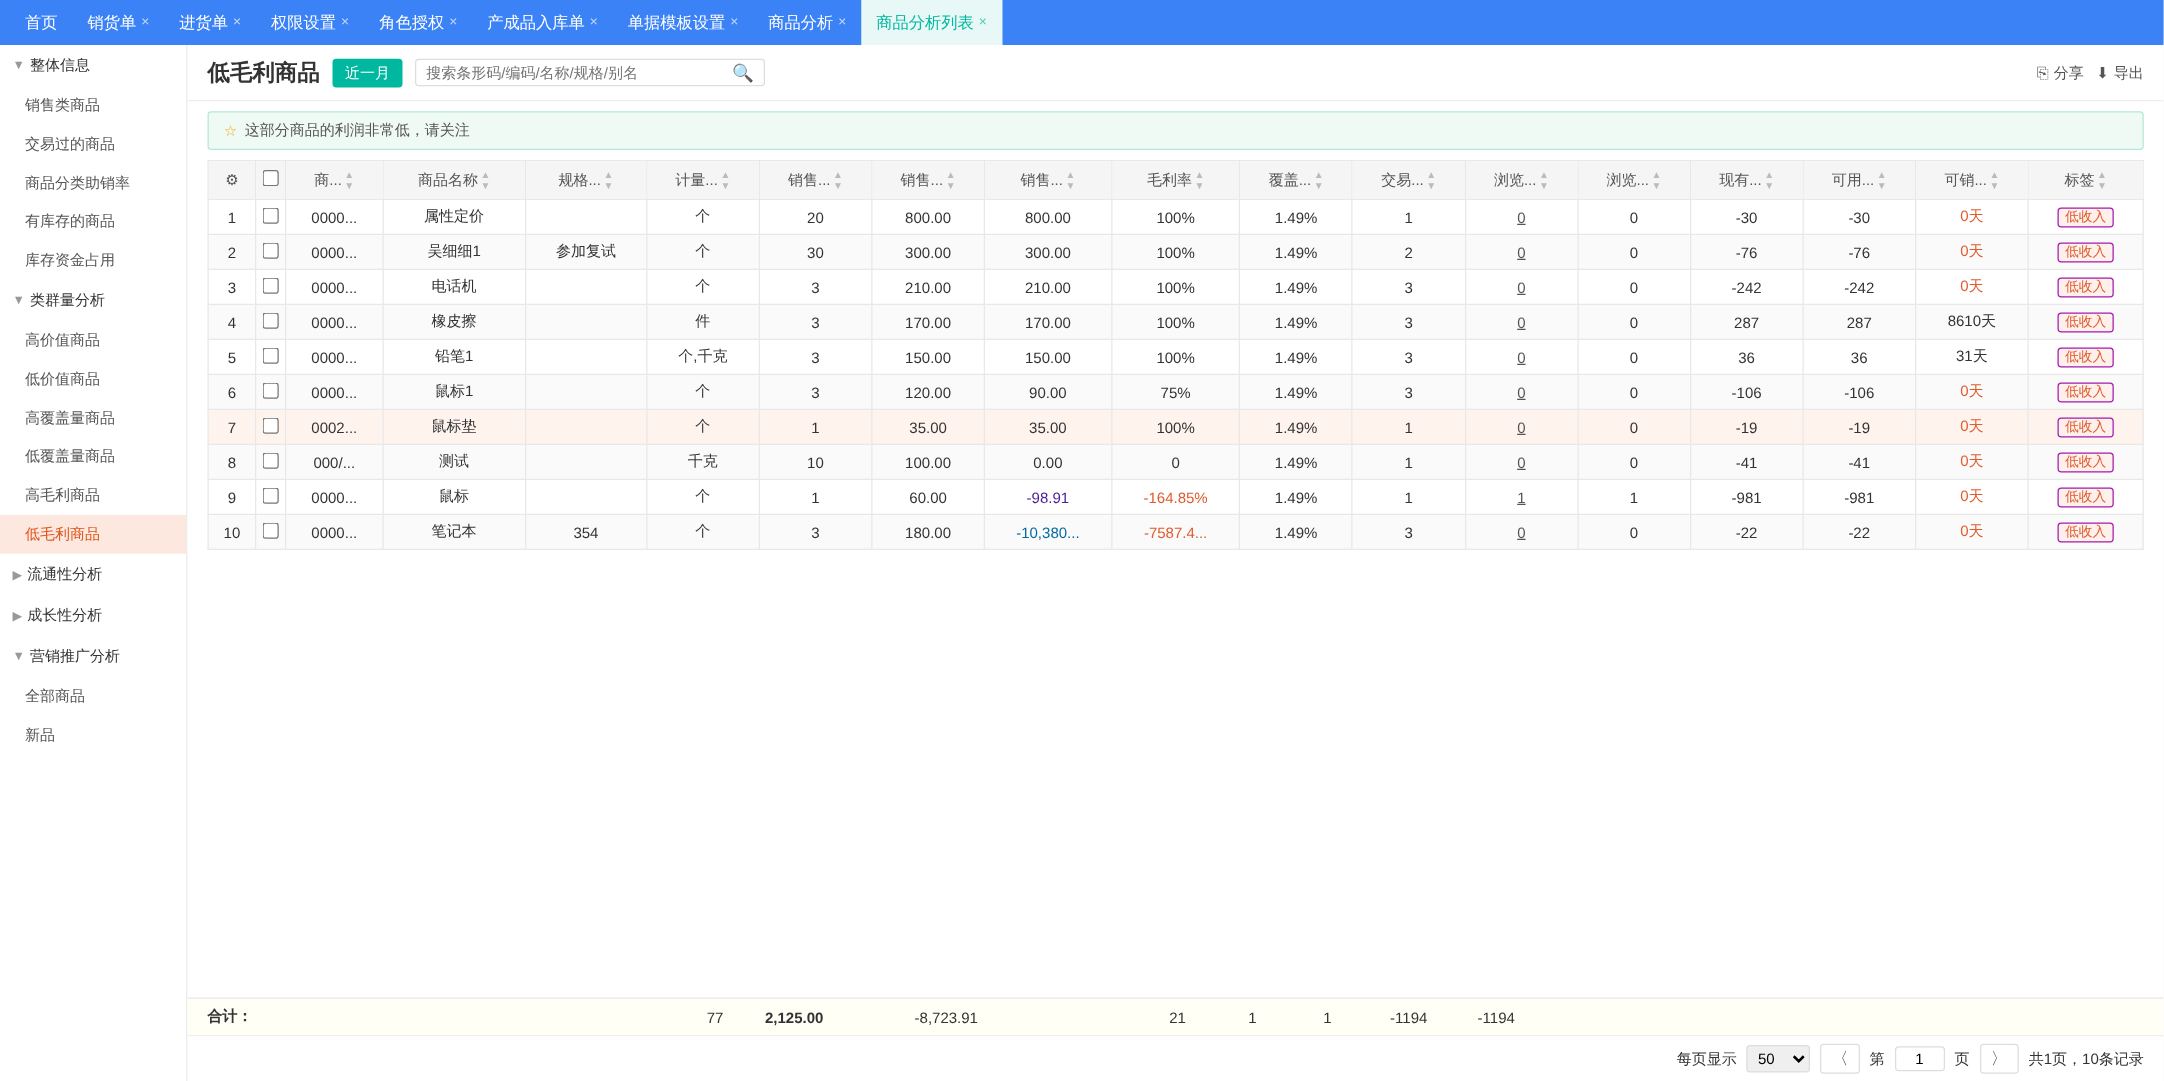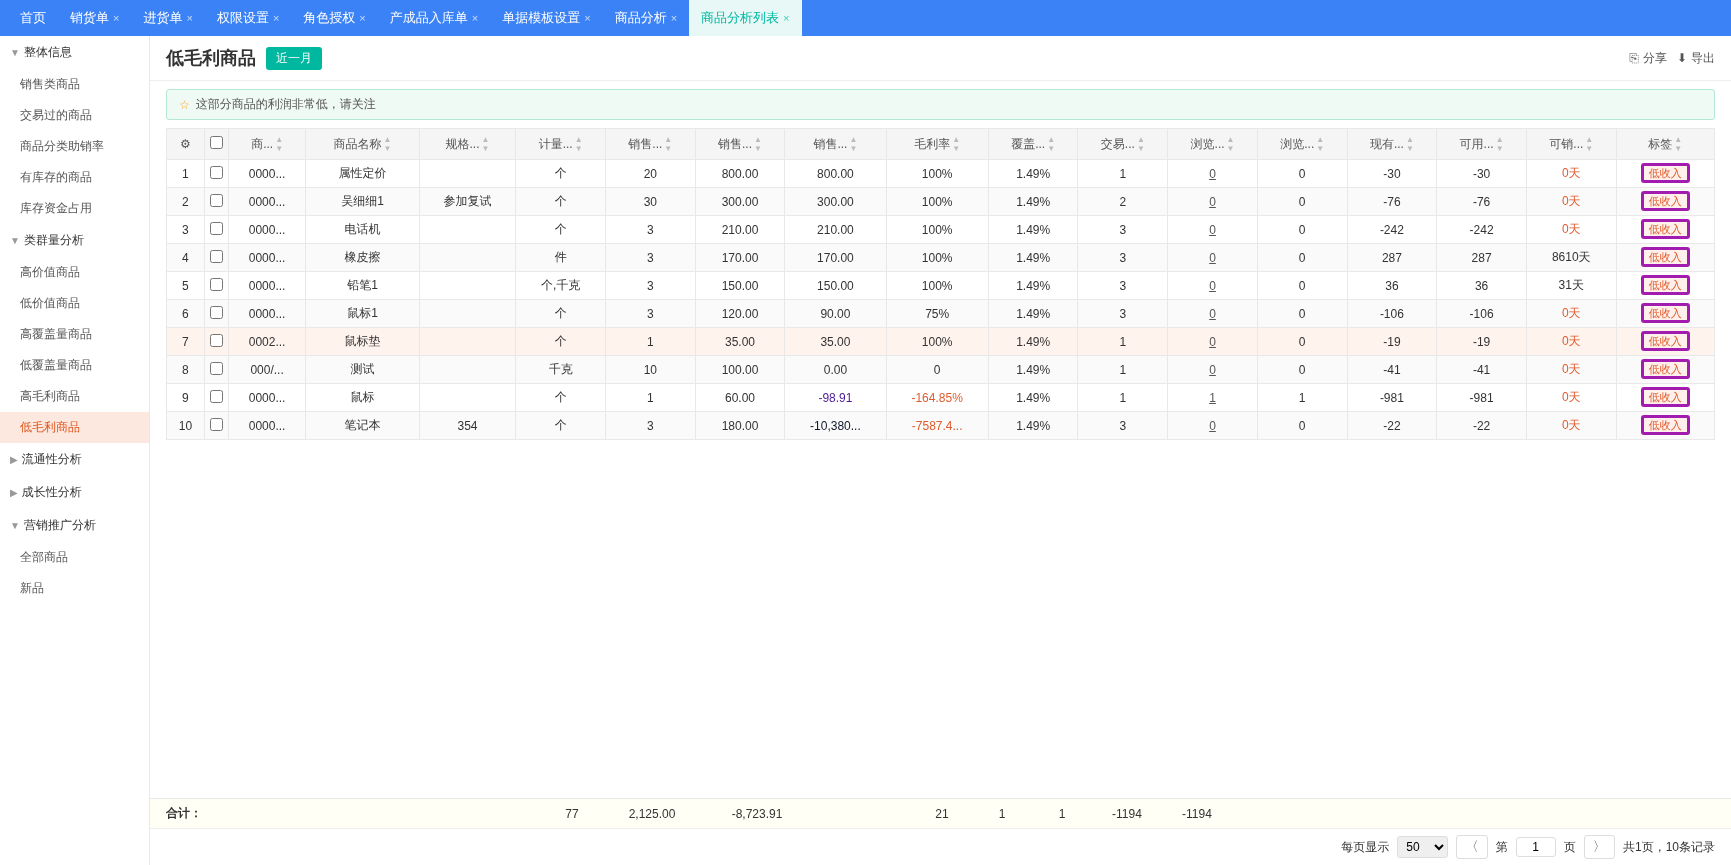--- a/index.html
+++ b/index.html
@@ -169,21 +169,21 @@
       padding: 5px 4px;
       text-align: center;
       color: #333;
       white-space: nowrap;
     }
     tbody tr:nth-child(even) { background: #fafafa; }
     tbody tr.highlighted { background: #fff3ee; }
     .col-sort { cursor: pointer; display: flex; align-items: center; justify-content: center; gap: 2px; }
     .sort-arrows { display: inline-flex; flex-direction: column; font-size: 8px; color: #bbb; }
     .underline { text-decoration: underline; color: #555; cursor: pointer; }
-    .tag-low { background: #fff0eb; color: #e05b2d; border: 3px solid #a21caf; border-radius: 3px; padding: 1px 5px; font-size: 11px; }
+    .tag-low { background: #fff0eb; color: #e05b2d; border: 1px solid #a21caf; border-radius: 3px; padding: 1px 5px; font-size: 11px; }
     .days-red { color: #e05b2d; }
     .checkbox-cell { width: 24px; }
     
     
     .table-footer {
       display: flex;
       align-items: center;
       padding: 6px 16px;
       background: #fffff5;
       border-top: 1px solid #e8e8e8;
@@ -306,20 +306,24 @@
     </div>
     <div class="sidebar-item">全部商品</div>
     <div class="sidebar-item">新品</div>
   </aside>
 
   <div class="content-area">
 
     <div class="page-header">
       <h2 class="page-title">低毛利商品</h2>
       <button class="filter-btn">近一月</button>
+      <div class="search-box">
+        <input type="text" placeholder="搜索条形码/编码/名称/规格/别名" style="">
+        <span class="search-icon">🔍</span>
+      </div>
       <div class="header-actions">
         <div class="action-btn">
           <span>⎘</span>
           <span>分享</span>
         </div>
         <div class="action-btn">
           <span>⬇</span>
           <span>导出</span>
         </div>
       </div>
@@ -617,41 +621,41 @@
   </tr>
             <tr>
     <td>10</td>
     <td class="checkbox-cell"><input type="checkbox" style=""></td>
     <td>0000...</td>
     <td>笔记本</td>
     <td>354</td>
     <td>个</td>
     <td>3</td>
     <td>180.00</td>
-    <td style="color:#0f172a">-10,380...</td>
+    <td style="color:#0369a1">-10,380...</td>
     <td style="color:#e05b2d">-7587.4...</td>
     <td>1.49%</td>
     <td>3</td>
     <td><span class="underline">0</span></td>
     <td>0</td>
     <td>-22</td>
     <td>-22</td>
     <td class="days-red">0天</td>
     <td><span class="tag-low">低收入</span></td>
   </tr>
           </tbody>
       </table>
     </div>
 
     <div class="table-footer">
       <span class="footer-label">合计：</span>
       <div style="display:flex; gap: 20px; align-items: center; flex: 1;">
         <span style="min-width:320px;"></span>
         <span style="min-width:40px; text-align:center;">77</span>
-        <span style="min-width:80px; text-align:center;">2,125.00</span>
+        <span style="min-width:80px; font-weight:bold;">2,125.00</span>
         <span style="min-width:90px; text-align:center;">-8,723.91</span>
         <span style="min-width:80px;"></span>
         <span style="min-width:40px; text-align:center;">21</span>
         <span style="min-width:40px; text-align:center;">1</span>
         <span style="min-width:40px; text-align:center;">1</span>
         <span style="min-width:50px; text-align:center;">-1194</span>
         <span style="min-width:50px; text-align:center;">-1194</span>
       </div>
     </div>
 

